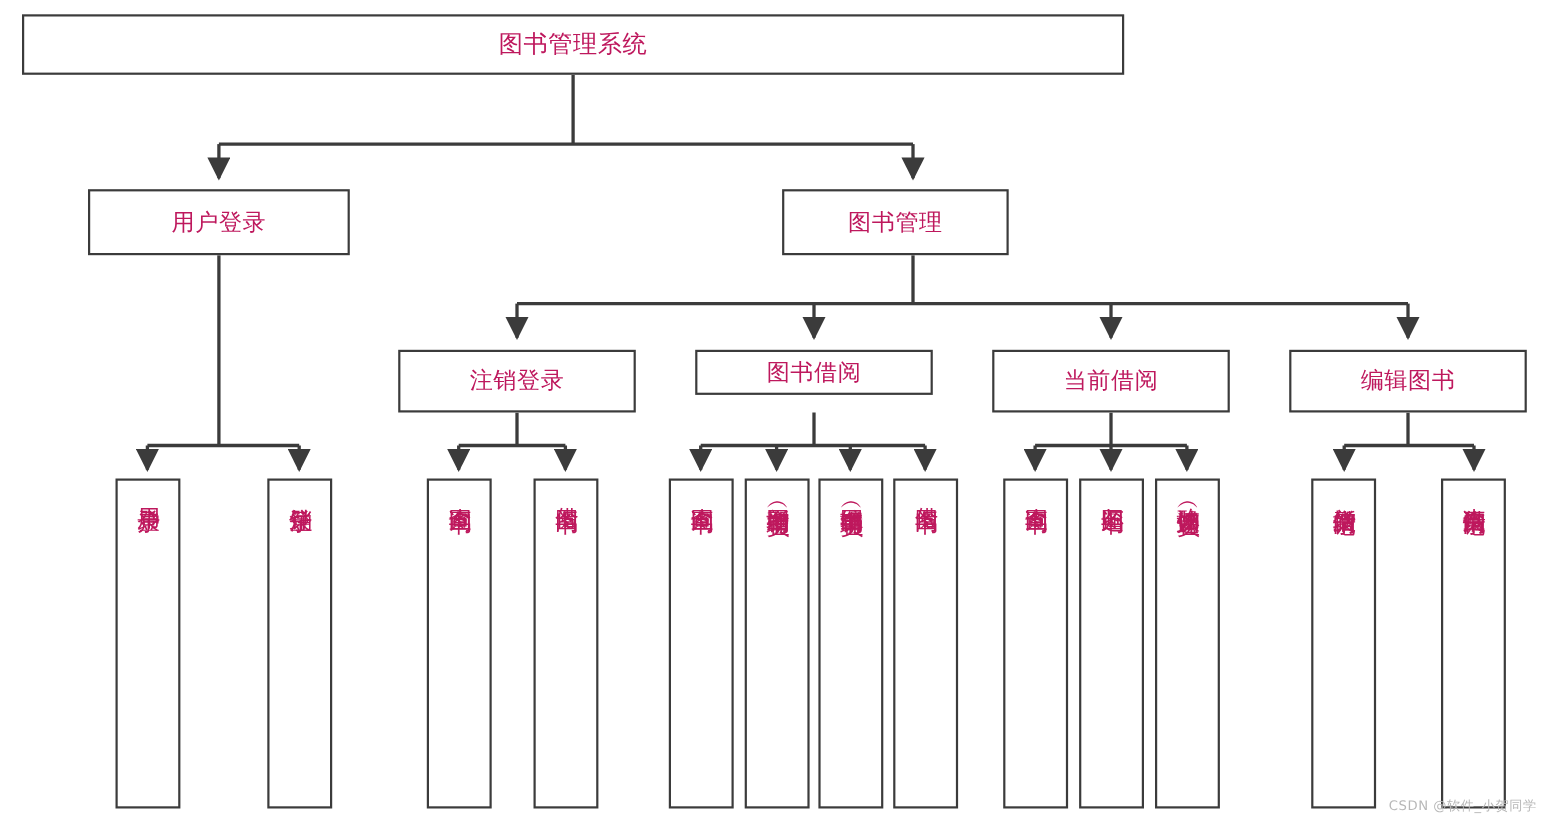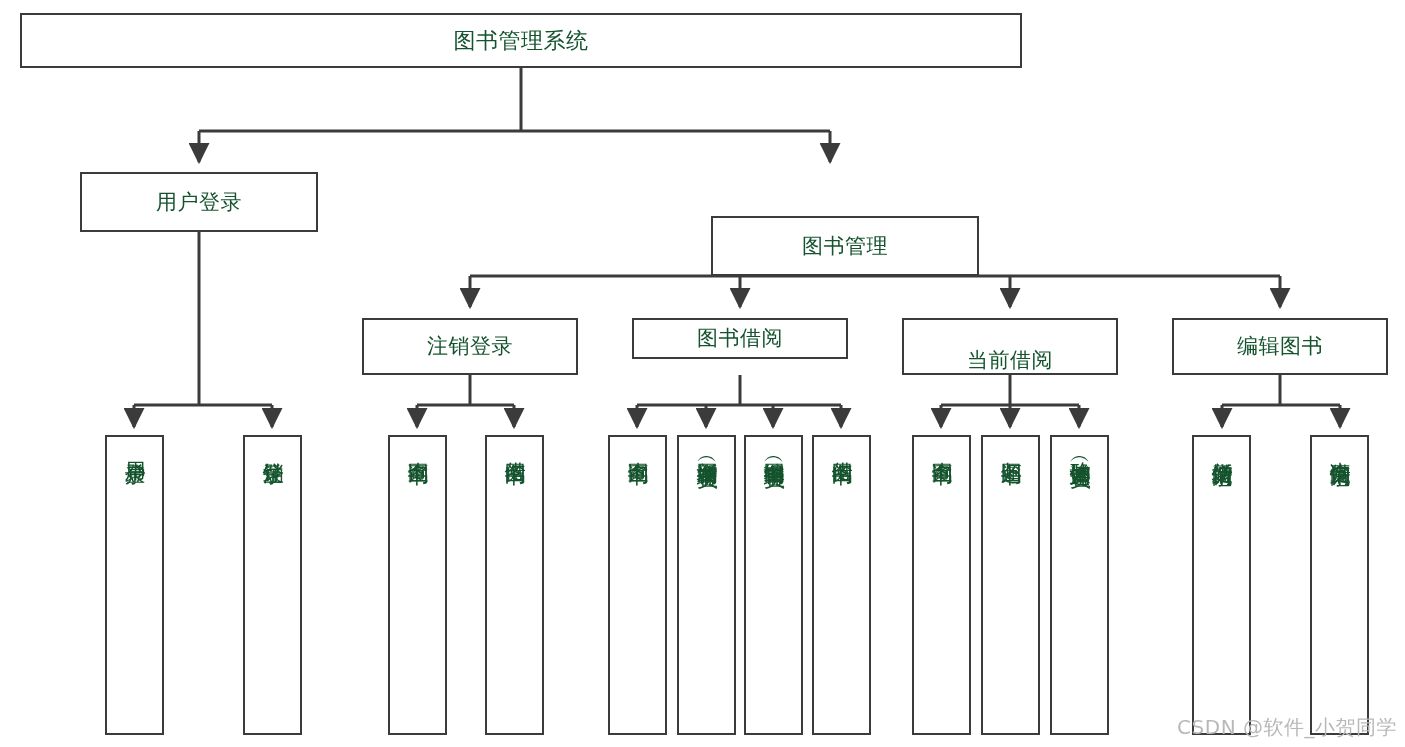--- a/index.html
+++ b/index.html
@@ -26,21 +26,21 @@
     height: 747px;
   }
   .node {
     position: absolute;
     box-sizing: border-box;
     background: #ffffff;
     border: 2px solid #3b3b3b;
     display: flex;
     align-items: center;
     justify-content: center;
-    color: #14532d;
+    color: #be185d;
     z-index: 2;
   }
   .node .label {
     display: block;
     text-align: center;
     line-height: 1.18;
     letter-spacing: 0.5px;
   }
   
   .node.h .label {
@@ -60,21 +60,21 @@
     text-orientation: upright;
     font-size: 21px;
     line-height: 1.32;
     letter-spacing: 1px;
     white-space: nowrap;
   }
   #watermark {
     position: absolute;
     right: 8px;
     bottom: 6px;
-    font-size: 20px;
+    font-size: 12px;
     color: #b8b8b8;
     letter-spacing: 0.5px;
     z-index: 5;
     white-space: nowrap;
     font-family: "DejaVu Sans", "Liberation Sans", sans-serif;
   }
 </style>
 </head>
 <body>
 
@@ -130,31 +130,31 @@
     </g>
   </svg>
 
   <div class="node h root" style="left:20px; top:13px; width:1002px; height:55px;">
     <span class="label">图书管理系统</span>
   </div>
 
   <div class="node h" style="left:80px; top:172px; width:238px; height:60px;">
     <span class="label">用户登录</span>
   </div>
-  <div class="node h" style="left:711px; top:172px; width:268px; height:60px;margin-top:44px;">
+  <div class="node h" style="left:711px; top:172px; width:206px; height:60px;">
     <span class="label">图书管理</span>
   </div>
 
   <div class="node h" style="left:362px; top:318px; width:216px; height:57px;">
     <span class="label">注销登录</span>
   </div>
   <div class="node h" style="left:632px; top:318px; width:216px; height:41px;">
     <span class="label">图书借阅</span>
   </div>
-  <div class="node h" style="left:902px; top:318px; width:216px; height:57px;align-items:flex-end;">
+  <div class="node h" style="left:902px; top:318px; width:216px; height:57px;">
     <span class="label">当前借阅</span>
   </div>
   <div class="node h" style="left:1172px; top:318px; width:216px; height:57px;">
     <span class="label">编辑图书</span>
   </div>
 
   <div class="node v" style="left:105px; top:435px; width:59px; height:300px;">
     <span class="label">用户登录</span>
   </div>
   <div class="node v" style="left:243px; top:435px; width:59px; height:300px;">

